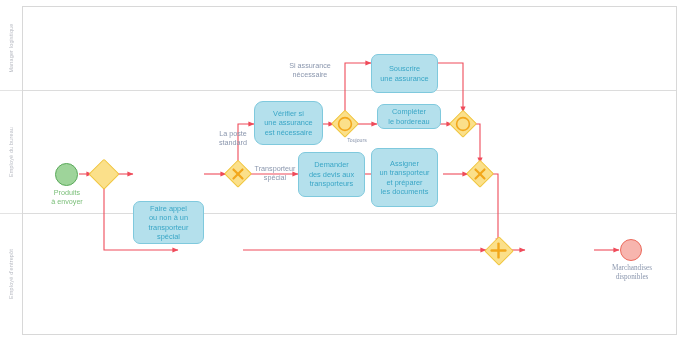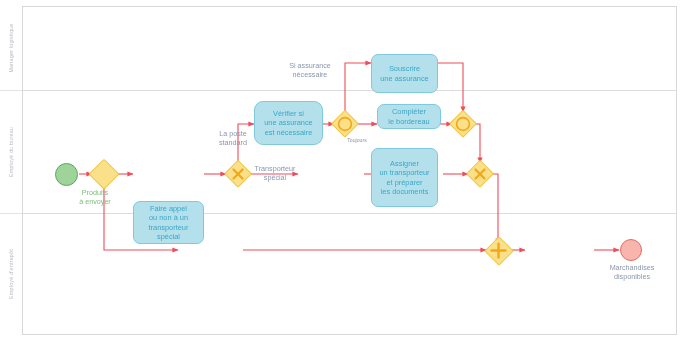--- a/index.html
+++ b/index.html
@@ -99,21 +99,21 @@
     border: 1.6px solid #ec6a5c;
   }
   .event-label {
     position: absolute;
     text-align: center;
     font-size: 7.2px;
     line-height: 8.8px;
     white-space: pre-line;
   }
   .event-label.start-label { color: #7bbf79; }
-  .event-label.end-label { color: #8a96ad; }
+  .event-label.end-label { color: #8a96ad; font-family: Liberation Serif, serif; }
 
   .gw {
     position: absolute;
     box-sizing: border-box;
   }
   .gw .dia {
     position: absolute;
     left: 50%;
     top: 50%;
     width: 70.7%;
@@ -206,21 +206,21 @@
 
       <path d="M243,250 L486,250"></path>
 
       <path d="M510,250 L525,250"></path>
 
       <path d="M594,250 L619,250"></path>
     </g>
   </svg>
 
   <div class="node event start" style="left:55px; top:163px; width:23px; height:23px;"></div>
-  <div class="event-label start-label" style="left:22px; top:189px; width:90px;padding-left:28px;">Produits
+  <div class="event-label start-label" style="left:22px; top:189px; width:90px;">Produits
 à envoyer</div>
 
   <div class="gw" style="left:90px; top:160px; width:28px; height:28px;">
     <div class="dia"></div>
   </div>
 
   <div class="node task" style="left:133px; top:153px; width:71px; height:43px; white-space:pre-line;margin-top:48px;">Faire appel
 ou non à un
 transporteur
 spécial</div>
@@ -263,20 +263,23 @@
   <div class="node task" style="left:377px; top:104px; width:64px; height:25px; white-space:pre-line;">Compléter
 le bordereau</div>
 
   <div class="gw" style="left:450px; top:111px; width:26px; height:26px;">
     <div class="dia"></div>
     <svg class="mark" viewBox="0 0 26 26">
       <circle cx="13" cy="13" r="6.4" fill="#fbe08a" stroke="#f2a71b" stroke-width="1.6"></circle>
     </svg>
   </div>
 
+  <div class="node task" style="left:298px; top:152px; width:67px; height:45px; white-space:pre-line;">Demander
+des devis aux
+transporteurs</div>
 
   <div class="node task" style="left:371px; top:148px; width:67px; height:59px; white-space:pre-line;">Assigner
 un transporteur
 et préparer
 les documents</div>
 
   <div class="gw" style="left:467px; top:161px; width:26px; height:26px;">
     <div class="dia"></div>
     <svg class="mark" viewBox="0 0 26 26">
       <g stroke="#f2a71b" stroke-width="2.2" stroke-linecap="round">

